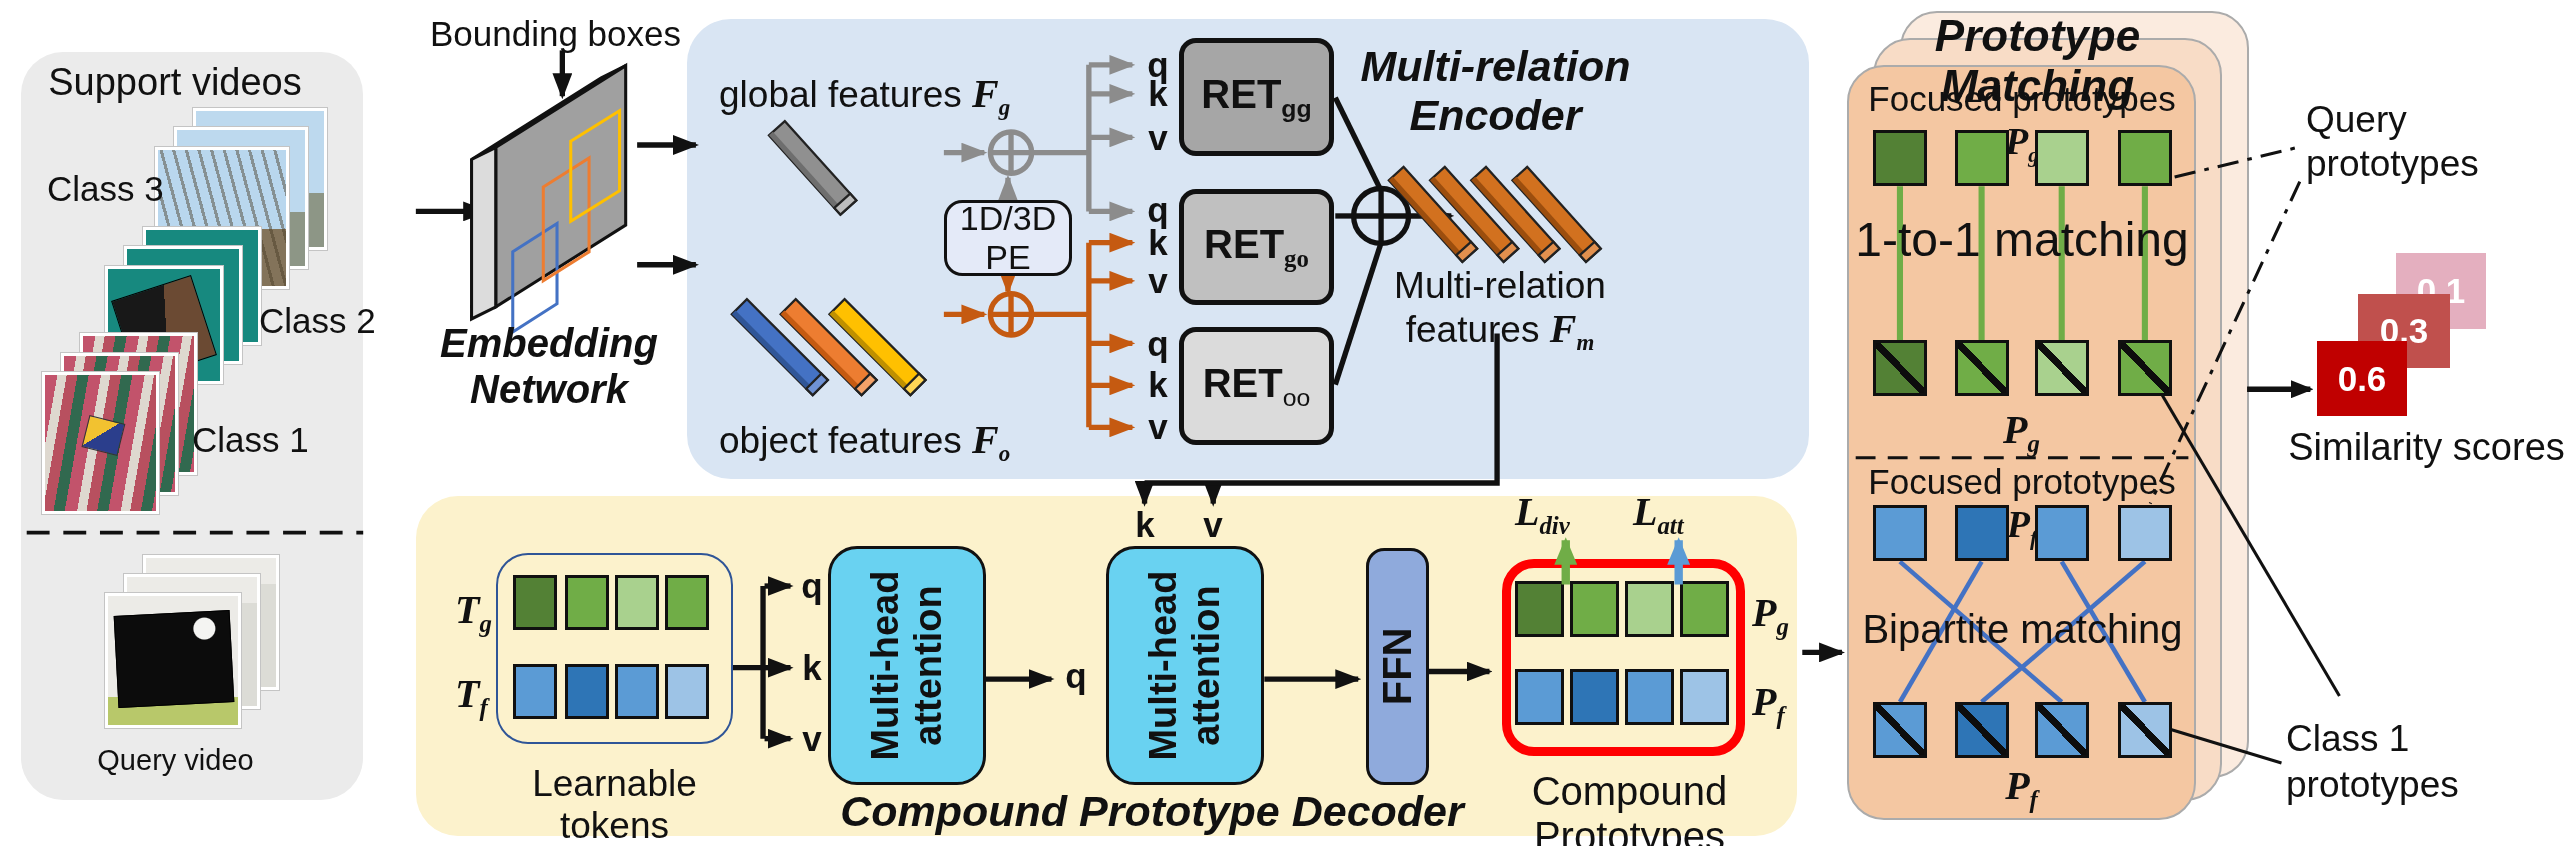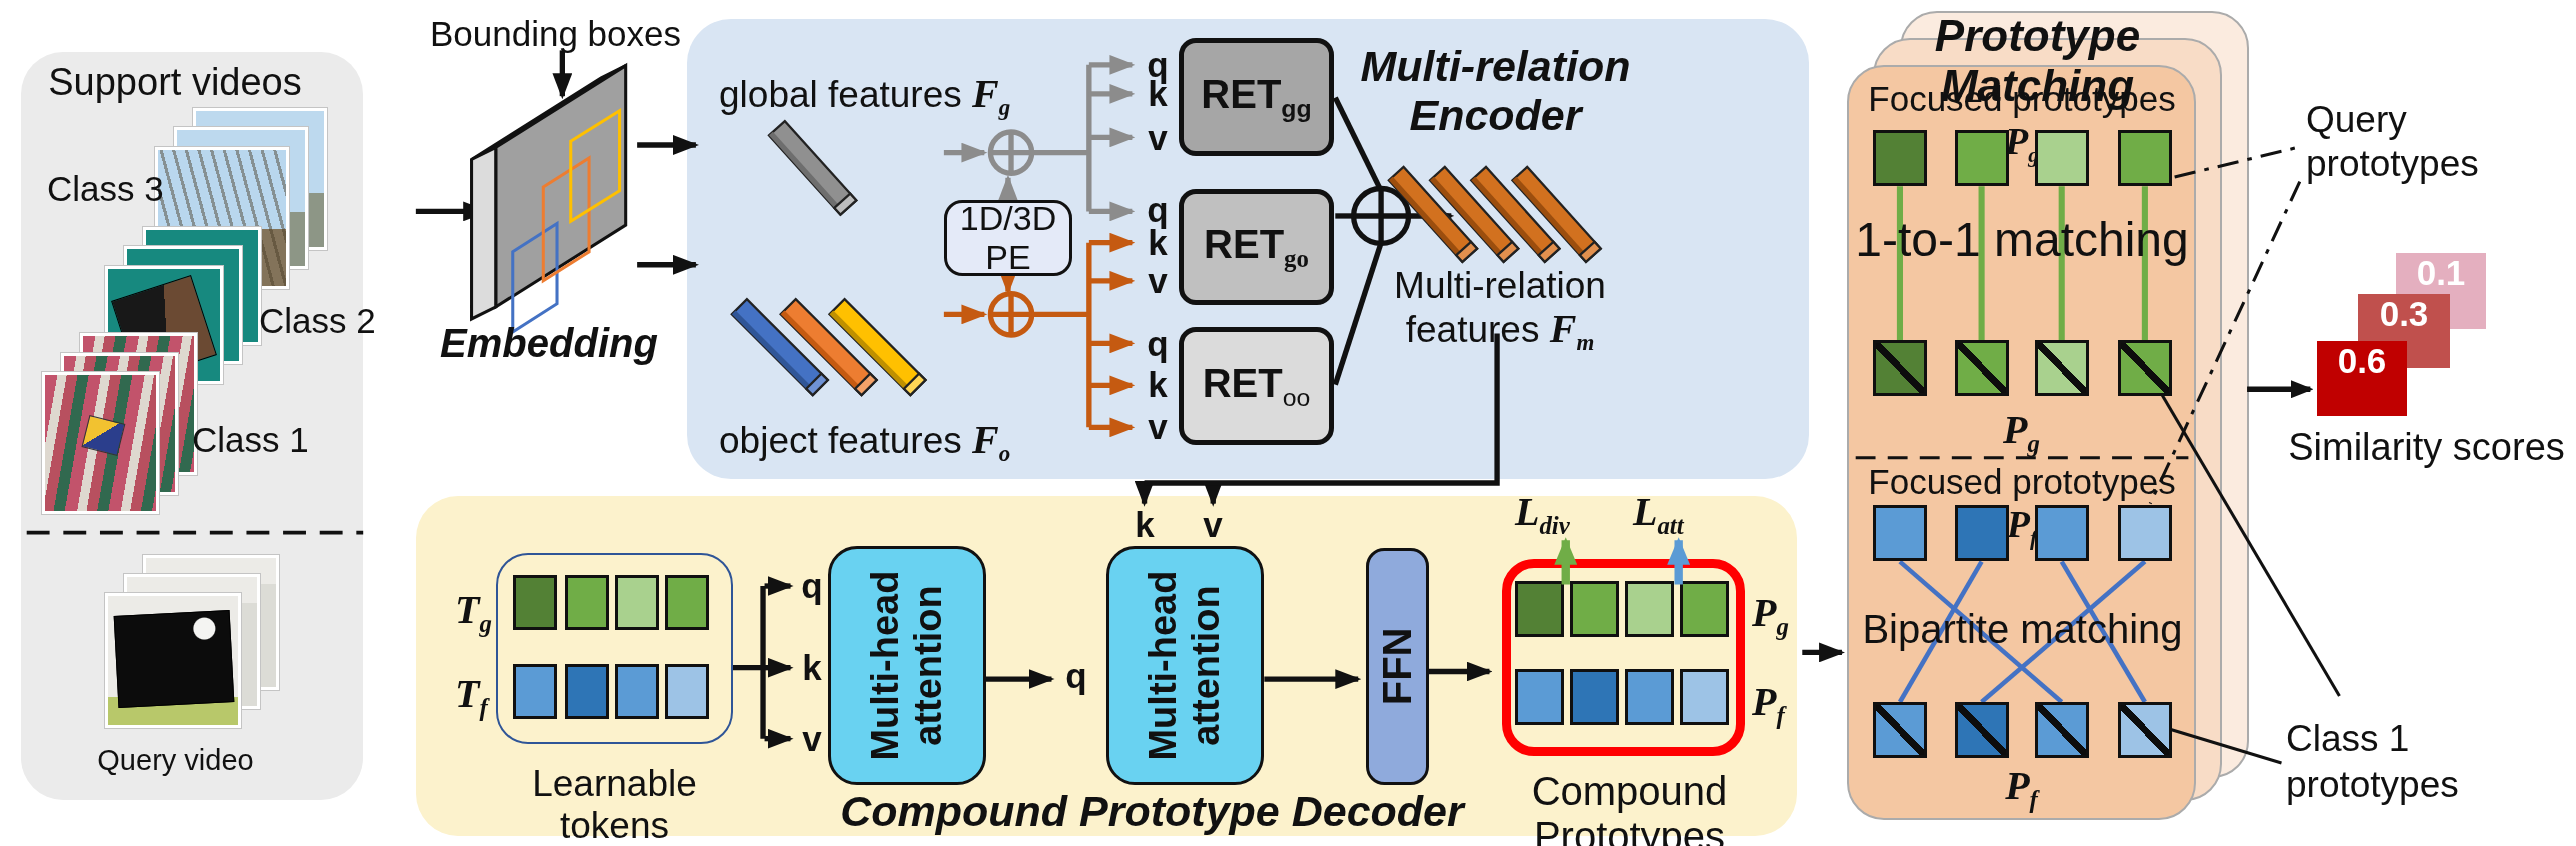--- a/index.html
+++ b/index.html
@@ -21,21 +21,21 @@
   .mha{background:#69D2F1;border-radius:29px}
   .ffnbox{background:#8FAADC;border-radius:18.3px}
   .rot{transform:rotate(-90deg);font-size:38px;font-weight:700;text-align:center;line-height:1.12;white-space:nowrap}
   .ret{position:absolute;z-index:3;display:flex;align-items:center;justify-content:center;
      border:5.3px solid #111;border-radius:17px;box-sizing:border-box;font-size:40px;font-weight:600}
   .pebox{position:absolute;z-index:3;background:#E4EAF8;border:3.1px solid #111;border-radius:18.3px;
      display:flex;flex-direction:column;align-items:center;justify-content:center;
      font-size:34px;line-height:1.15;box-sizing:border-box}
   .tokensbox{position:absolute;z-index:2;border:2.3px solid #2F5597;border-radius:32px;box-sizing:border-box}
   .redbox{position:absolute;z-index:3;border:9.2px solid #FF0000;border-radius:32px;box-sizing:border-box}
-  .scoretile{position:absolute;z-index:3;display:flex;align-items:flex-start;justify-content:center;
+  .scoretile{position:absolute;z-index:3;display:flex;align-items:center;justify-content:center;
      color:#fff;font-size:35px;font-weight:600}
   .qkv{position:absolute;z-index:3;width:34px;text-align:center;font-size:35px;font-weight:600}
   .inner{position:absolute}
 </style>
 </head>
 <body>
 
 <div class="panel" style="left:21.4px;top:52px;width:342px;height:748px;background:#EBEBEB;border-radius:42px"></div>
 <div class="panel" style="left:687px;top:19px;width:1122px;height:460px;background:#D9E5F3;border-radius:44px"></div>
 <div class="panel" style="left:416px;top:496px;width:1381px;height:340px;background:#FCF2CC;border-radius:42px"></div>
@@ -243,20 +243,21 @@
 <div class="frame" style="left:124px;top:574px;width:136px;height:135px;background:linear-gradient(#ECEBE7 0 20%,#DCDCD6 20% 100%)"></div>
 <div class="frame" style="left:105px;top:593px;width:136px;height:135px;background:linear-gradient(#ECEBE7 0 78%,#B8C86A 78% 100%)">
   <div class="inner" style="left:7.6px;top:17px;width:114px;height:90px;transform:rotate(-3deg);
               background:radial-gradient(circle at 78% 18%, #f4f4f2 0 9%, rgba(255,255,255,0) 10%), #0c0c0c;border:0.8px solid #000"></div>
 </div>
 <div class="lbl center" style="left:80px;top:744px;width:191px;font-size:29px">Query video</div>
 
 <div class="lbl center" style="left:426px;top:13.7px;width:259px;font-size:35px">Bounding boxes</div>
 <div class="lbl center bi" style="left:423px;top:320px;width:252px;font-size:40px;line-height:1.15">
   <div>Embedding</div>
+    <div>Network</div>
 </div>
 
 <div class="lbl" style="left:719px;top:70px;font-size:37px">
   <span>global features</span> <span class="math" style="font-size:40px">F</span><sub>g</sub>
 </div>
 <div class="lbl" style="left:719px;top:416px;font-size:37px">
   <span>object features</span> <span class="math" style="font-size:40px">F</span><sub>o</sub>
 </div>
 <div class="pebox" style="left:944px;top:200px;width:128px;height:76px">
   <div>1D/3D</div>

